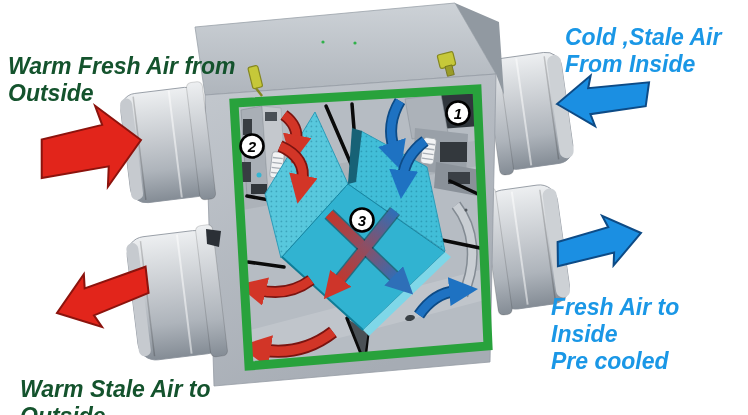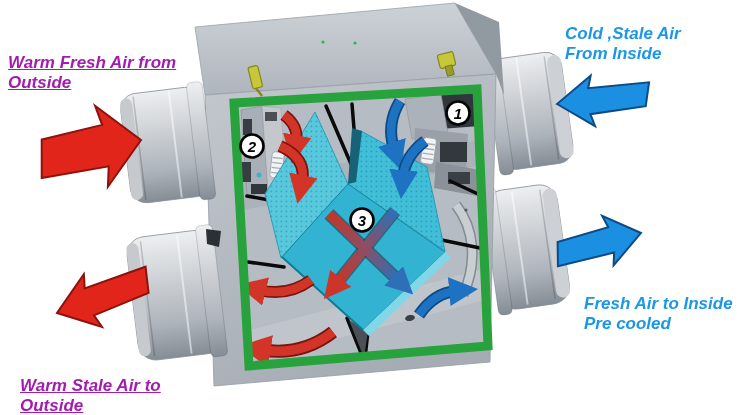--- a/index.html
+++ b/index.html
@@ -2,24 +2,24 @@
 <html><head>
 <meta charset="utf-8">
 <style>
   html,body{margin:0;padding:0;background:#ffffff;}
   .stage{
     position:relative;width:748px;height:415px;overflow:hidden;background:#ffffff;
     font-family:"Liberation Sans","DejaVu Sans",sans-serif;
   }
   .stage svg{position:absolute;left:0;top:0;}
   .flow-label{
-    position:absolute;font-style:italic;font-weight:bold;font-size:17px;
+    position:absolute;font-style:italic;font-weight:bold;font-size:23px;
     line-height:1.18;white-space:pre-line;letter-spacing:0px;
   }
-  .txt-red{color:#a21caf;text-decoration:underline;}
+  .txt-red{color:#14532d;}
   .txt-blue{color:#1a97e6;}
   .badge-num{
     font-family:"Liberation Sans","DejaVu Sans",sans-serif;
     font-style:italic;font-weight:bold;font-size:15px;fill:#000;
   }
 </style>
 </head>
 <body>
 
 <div class="stage">
@@ -243,17 +243,17 @@
   </g>
   <g transform="translate(641,233) rotate(-13) scale(0.85 0.62)">
     <polygon points="0,0 -40,-41 -36,-21 -98,-16 -104,22 -36,21 -40,41" fill="#1b8fe2" stroke="#0D4B86" stroke-width="2" vector-effect="non-scaling-stroke"></polygon>
   </g>
 </svg>
 
 <div class="flow-label txt-red" style="left:8px;top:53px;">Warm Fresh Air from
 Outside</div>
 <div class="flow-label txt-blue" style="left:565px;top:24px;">Cold ,Stale Air
 From Inside</div>
-<div class="flow-label txt-blue" style="left:584px;top:294px;font-style:italic;">Fresh Air to Inside
+<div class="flow-label txt-blue" style="left:551px;top:294px;font-style:italic;">Fresh Air to Inside
 Pre cooled</div>
 <div class="flow-label txt-red" style="left:20px;top:376px;">Warm Stale Air to
 Outside</div>
 </div>
 
 </body></html>

